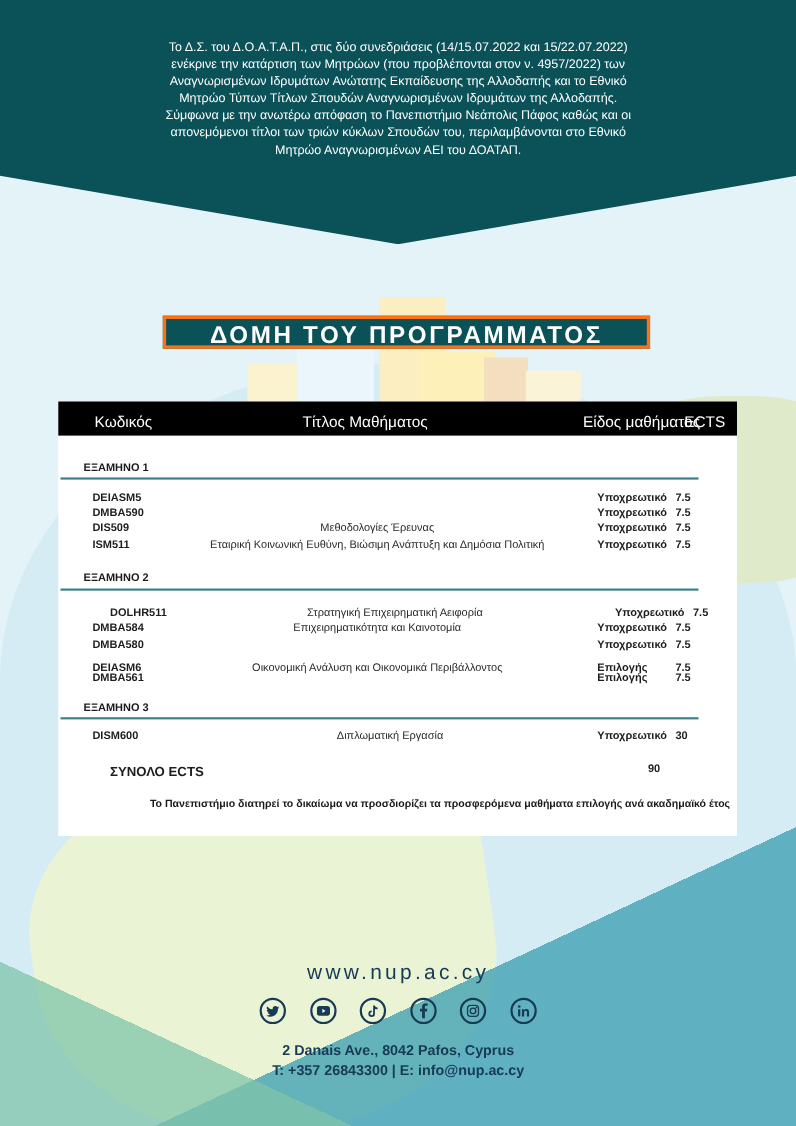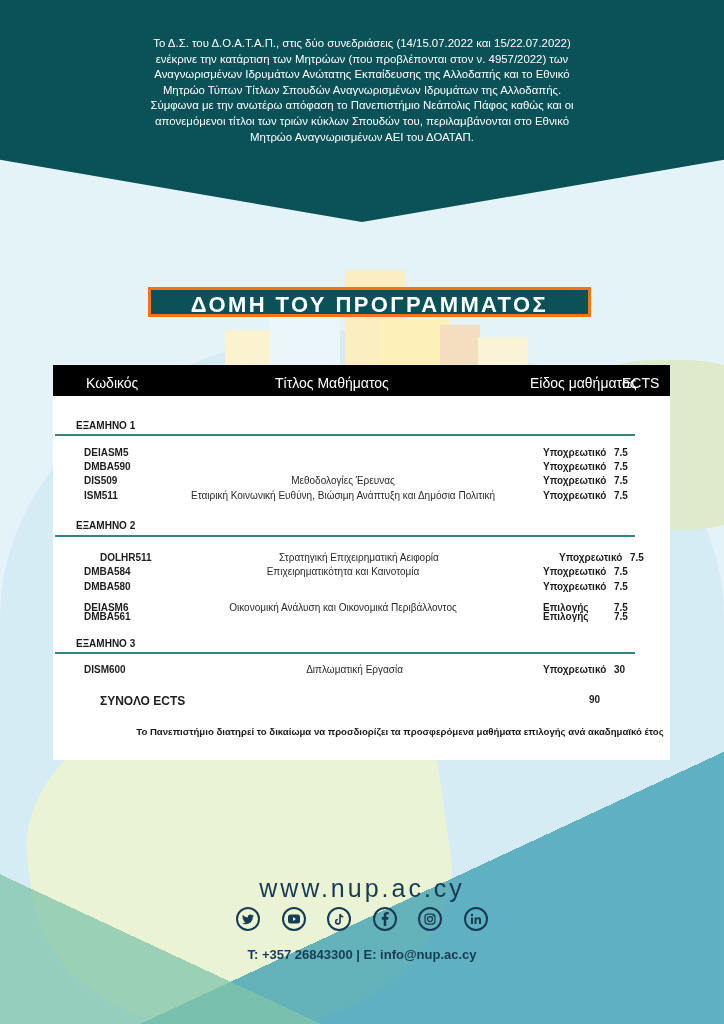--- a/index.html
+++ b/index.html
@@ -82,21 +82,21 @@
     .total-label { position: absolute; left: 31px; top: 306px; font-weight: bold; font-size: 12px; margin-left: 16px; }
     .total-val { position: absolute; left: 536px; top: 306px; font-weight: bold; font-size: 10px; }
     .note {
       position: absolute; left: 0; top: 335px; width: 694px; text-align: center;
       font-weight: bold; font-size: 9.6px; color: #1a1a1a;
     }
 
     
     .website {
       position: absolute; left: 0; top: 874px; width: 724px; text-align: center;
-      color: #173a55; font-size: 25px; letter-spacing: 3px;
+      color: #173a55; font-size: 19px; letter-spacing: 3px;
     }
     .socials {
       position: absolute; left: 236px; top: 907px; width: 252px; height: 26px;
       display: flex; justify-content: space-between;
     }
     .soc {
       width: 24px; height: 24px; border: 2px solid #173a55; border-radius: 50%;
       display: flex; align-items: center; justify-content: center;
       color: #173a55; font-weight: bold; font-size: 12px;
     }
@@ -248,14 +248,15 @@
   </div>
   <div class="soc">
     <svg width="12" height="12" viewBox="0 0 24 24">
         <rect x="2" y="9" width="4" height="13" fill="#173a55"></rect>
         <circle cx="4" cy="4" r="2.4" fill="#173a55"></circle>
         <path fill="#173a55" d="M9 9h4v2c.6-1.2 2.2-2.3 4.3-2.3 4 0 4.7 2.6 4.7 6V22h-4v-6.5c0-1.6 0-3.6-2.2-3.6S13 13.6 13 15.4V22H9z"></path>
       </svg>
   </div>
 </div>
 <div class="addr">
+  <div>2 Danais Ave., 8042 Pafos, Cyprus</div>
   <div>T: +357 26843300 | E: info@nup.ac.cy</div>
 </div>
 
 </body></html>

